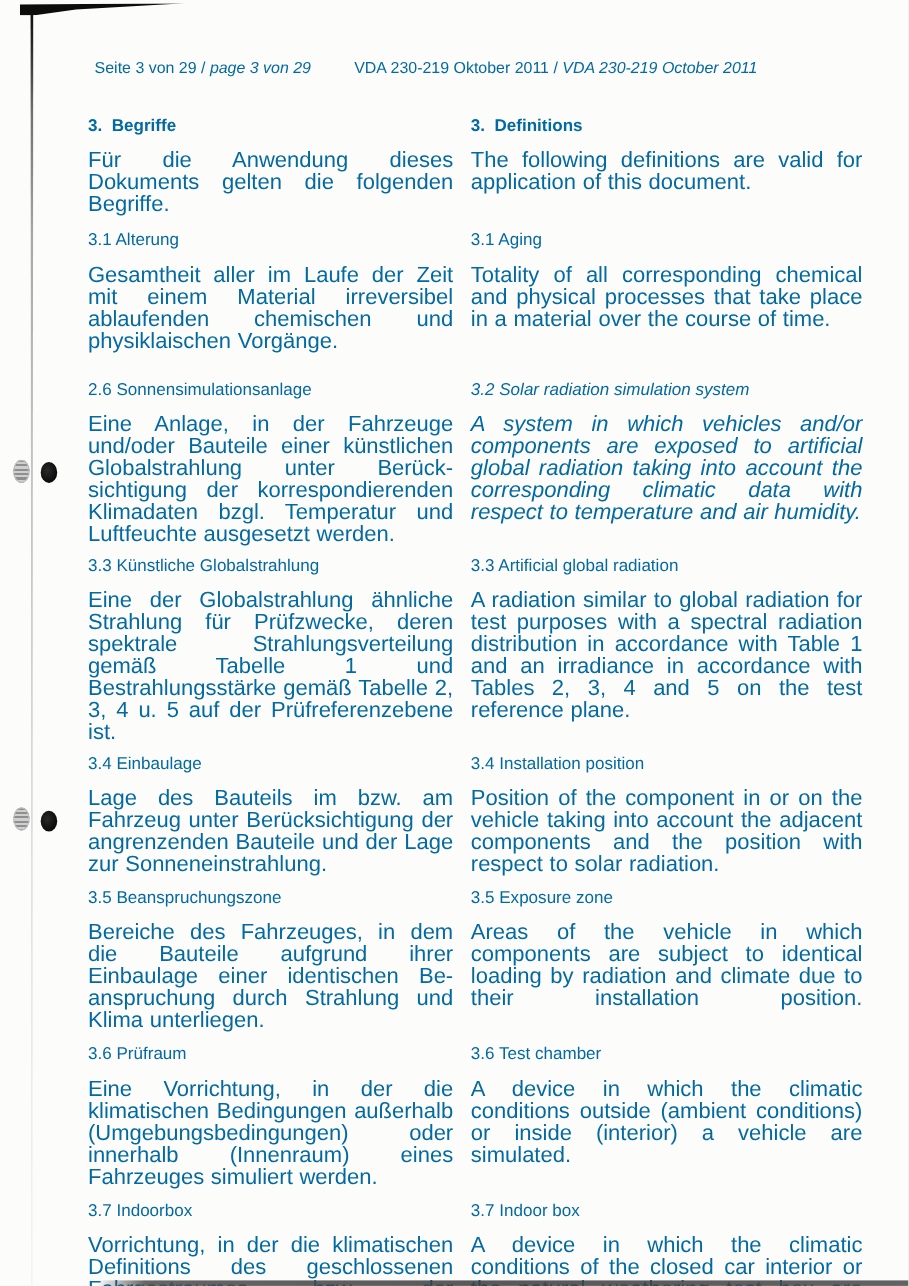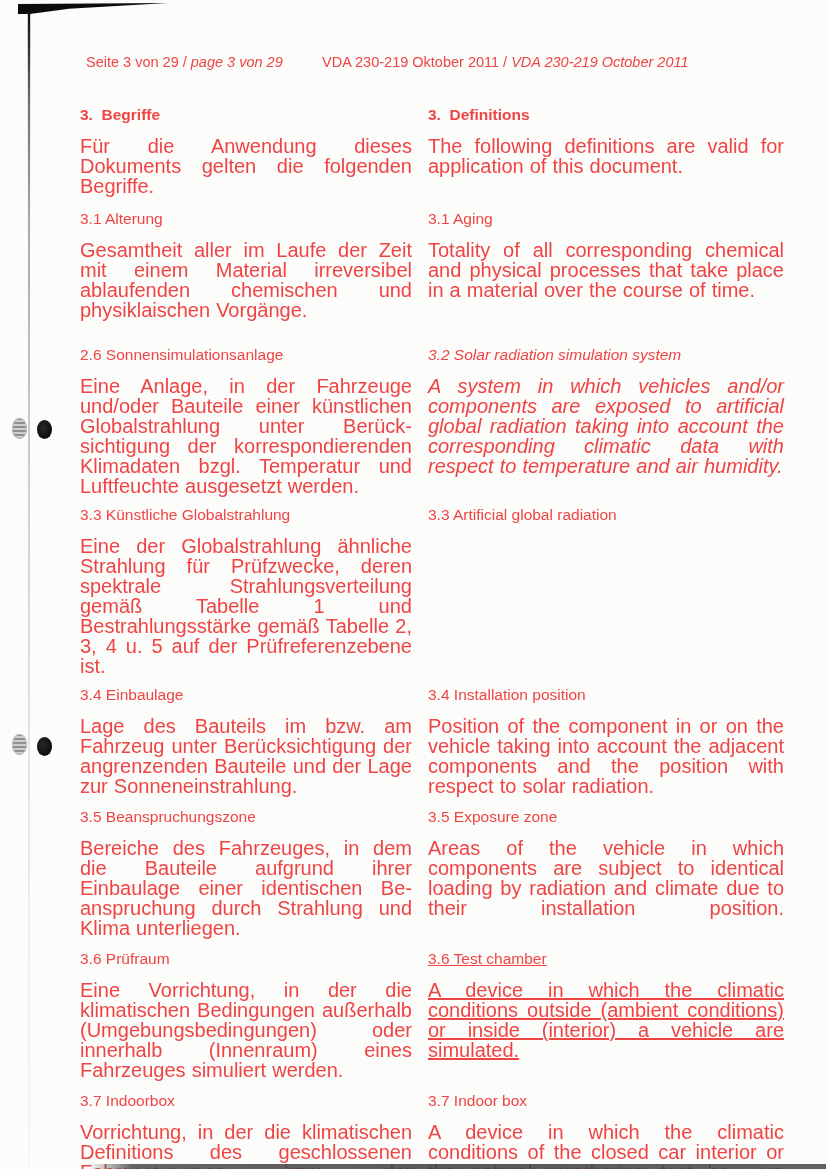--- a/index.html
+++ b/index.html
@@ -3,21 +3,21 @@
 <meta charset="utf-8">
 <style>
   html, body { margin: 0; padding: 0; background: #e8e8e8; }
   .page {
     position: relative;
     width: 826px;
     height: 1169px;
     background: #fcfcfb;
     overflow: hidden;
     font-family: "Liberation Sans", "DejaVu Sans", sans-serif;
-    color: #ef4444;
+    color: #0369a1;
   }
   
   .hdr-left  { position: absolute; top: 54px; left: 86px;  font-size: 14.5px; white-space: nowrap; }
   .hdr-right { position: absolute; top: 54px; left: 322px; font-size: 14.5px; white-space: nowrap; }
   .it { font-style: italic; }
 
   
   .content {
     position: absolute;
     top: 106px;
@@ -116,20 +116,21 @@
       <div class="cell" style="margin-bottom: 10px; font-style: italic;">
         <div class="h">3.2 Solar radiation simulation system</div>
         <p>A system in which vehicles and/or components are exposed to artificial global radiation taking into account the corresponding climatic data with respect to temperature and air humidity.</p>
       </div>
       <div class="cell" style="margin-bottom: 10px;">
         <div class="h">3.3 Künstliche Globalstrahlung</div>
         <p>Eine der Globalstrahlung ähnliche Strahlung für Prüfzwecke, deren spektrale Strahlungsvertei­lung gemäß Tabelle 1 und Bestrahlungsstärke gemäß Tabelle 2, 3, 4 u. 5 auf der Prüfrefe­renzebene ist.</p>
       </div>
       <div class="cell" style="margin-bottom: 10px;">
         <div class="h">3.3 Artificial global radiation</div>
+        <p>A radiation similar to global radiation for test purposes with a spectral radiation distribution in accordance with Table 1 and an irradiance in accordance with Tables 2, 3, 4 and 5 on the test reference plane.</p>
       </div>
       <div class="cell" style="margin-bottom: 12px;">
         <div class="h">3.4 Einbaulage</div>
         <p>Lage des Bauteils im bzw. am Fahrzeug unter Berücksichtigung der angrenzenden Bauteile und der Lage zur Sonneneinstrahlung.</p>
       </div>
       <div class="cell" style="margin-bottom: 12px;">
         <div class="h">3.4 Installation position</div>
         <p>Position of the component in or on the vehicle taking into account the adjacent components and the position with respect to solar radiation.</p>
       </div>
       <div class="cell" style="margin-bottom: 12px;">
@@ -137,21 +138,21 @@
         <p>Bereiche des Fahrzeuges, in dem die Bauteile aufgrund ihrer Einbaulage einer identischen Be­anspruchung durch Strahlung und Klima unter­liegen.</p>
       </div>
       <div class="cell" style="margin-bottom: 12px;">
         <div class="h">3.5 Exposure zone</div>
         <p class="justify-last">Areas of the vehicle in which components are subject to identical loading by radiation and climate due to their installation position.</p>
       </div>
       <div class="cell" style="margin-bottom: 12px;">
         <div class="h">3.6 Prüfraum</div>
         <p>Eine Vorrichtung, in der die klimatischen Bedin­gungen außerhalb (Umgebungsbedingungen) oder innerhalb (Innenraum) eines Fahrzeuges simuliert werden.</p>
       </div>
-      <div class="cell" style="margin-bottom: 12px; text-decoration: underline;">
+      <div class="cell" style="margin-bottom: 12px;">
         <div class="h">3.6 Test chamber</div>
         <p class="justify-last">A device in which the climatic conditions outside (ambient conditions) or inside (interior) a vehicle are simulated.</p>
       </div>
       <div class="cell" style="margin-bottom: 0px;">
         <div class="h">3.7 Indoorbox</div>
         <p>Vorrichtung, in der die klimatischen Definitions des geschlossenen Fahrgastraumes bzw. der Freibewitterungsprüfbox simuliert werden sollen. Sie wird überwiegend in einer Bauteilkammer und Fahrzeugkammer bzw. der Freibewitterung eingesetzt.</p>
       </div>
       <div class="cell" style="margin-bottom: 0px;">
         <div class="h">3.7 Indoor box</div>
         <p>A device in which the climatic conditions of the closed car interior or the natural weathering test box are simulated. This is mainly used in a com­ponent chamber and vehicle chamber or in natu­ral weathering.</p>

